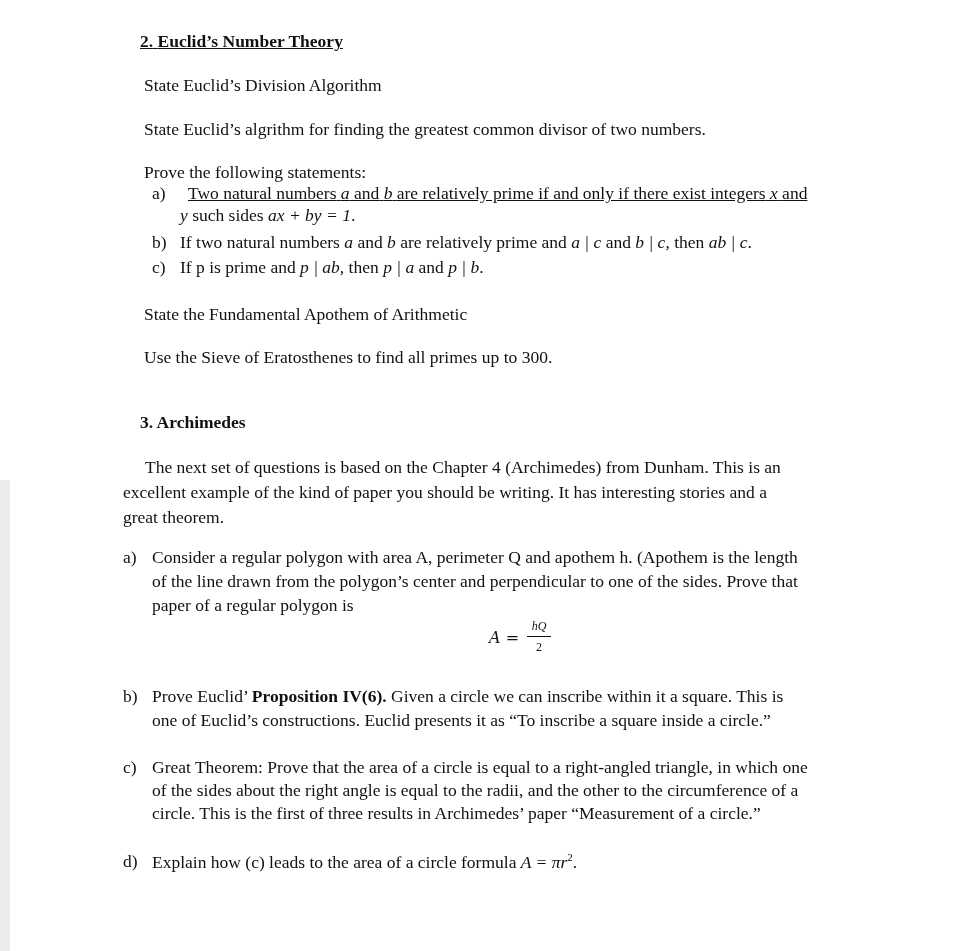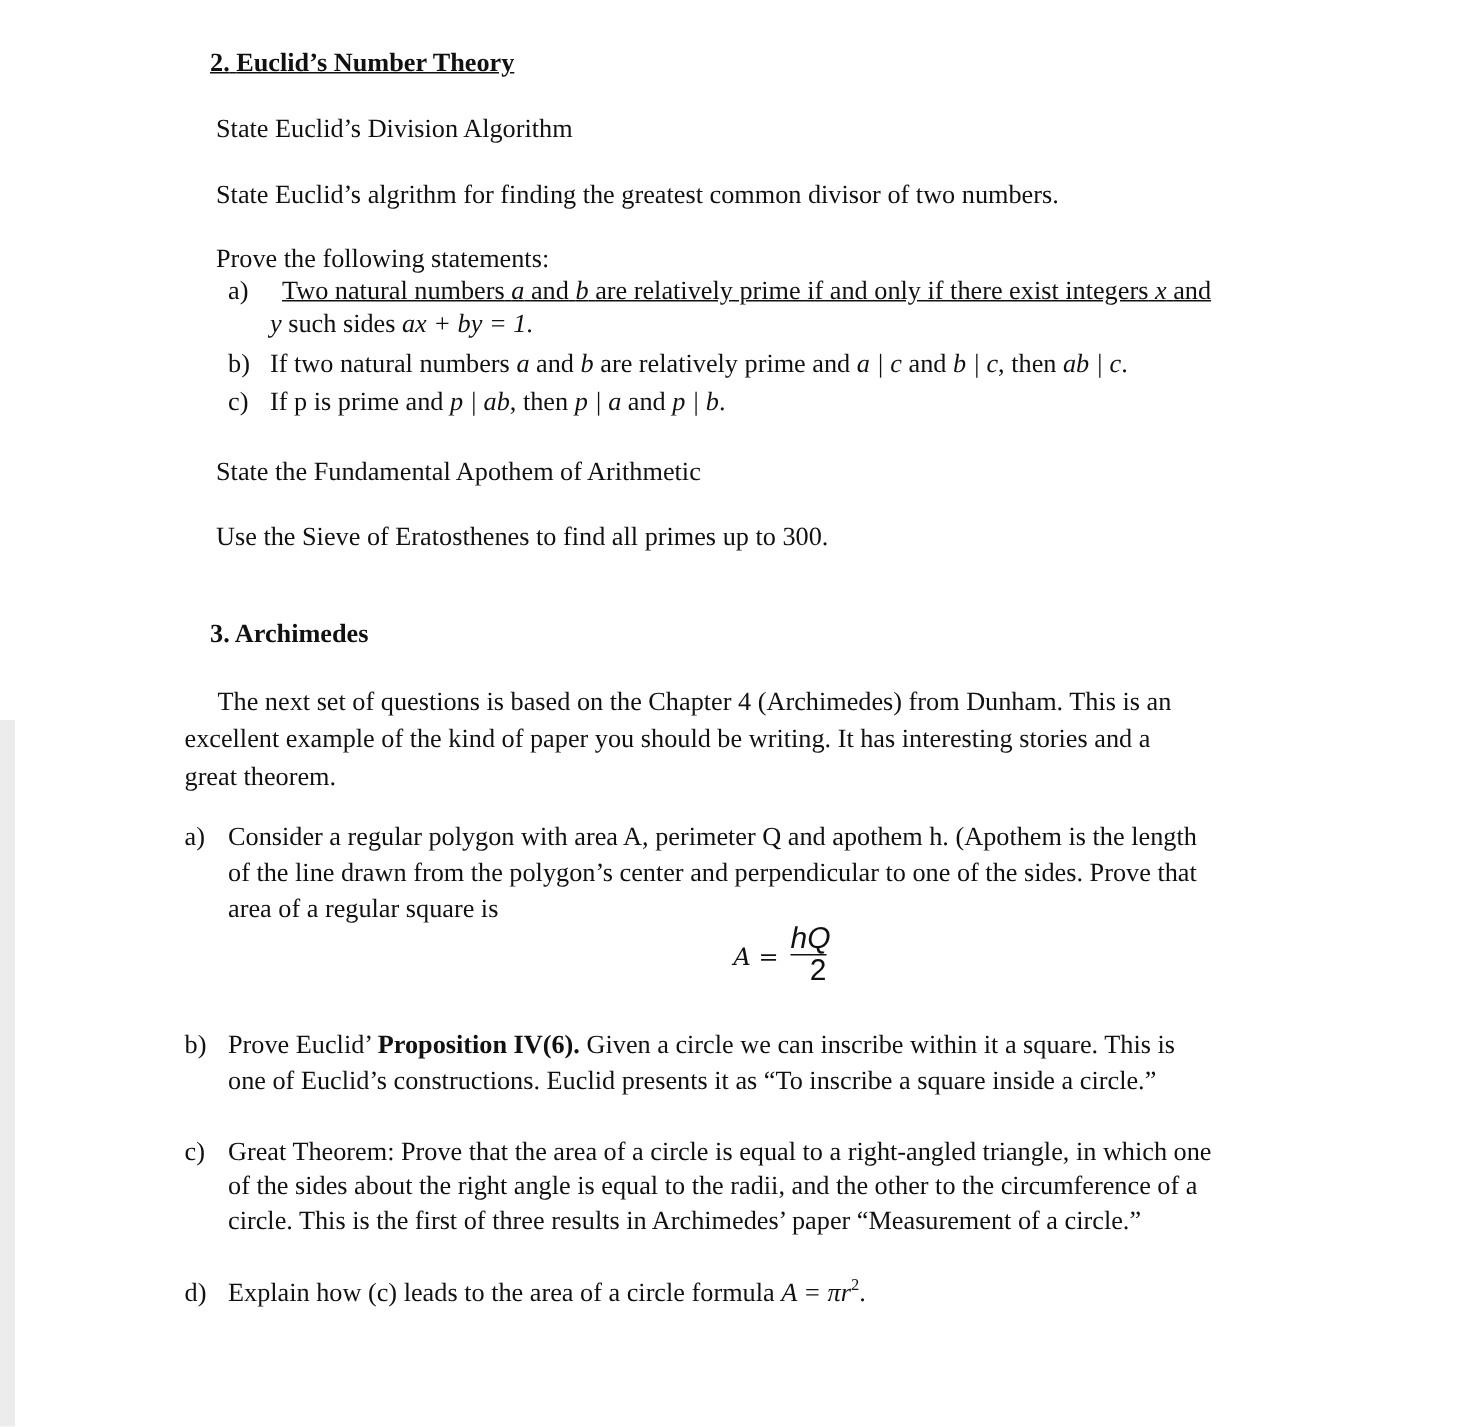--- a/index.html
+++ b/index.html
@@ -54,26 +54,26 @@
   <span>3.</span>
   <span>Archimedes</span>
 </div>
 <div class="abs" style="left:145px;top:457px;">The next set of questions is based on the Chapter 4 (Archimedes) from Dunham. This is an</div>
 <div class="abs" style="left:123px;top:482px;">excellent example of the kind of paper you should be writing. It has interesting stories and a</div>
 <div class="abs" style="left:123px;top:507px;">great theorem.</div>
 
 <div class="abs" style="left:123px;top:547px;">a)</div>
 <div class="abs" style="left:152px;top:547px;">Consider a regular polygon with area A, perimeter Q and apothem h. (Apothem is the length</div>
 <div class="abs" style="left:152px;top:571px;">of the line drawn from the polygon’s center and perpendicular to one of the sides. Prove that</div>
-<div class="abs" style="left:152px;top:595px;">area of a regular square is</div>
+<div class="abs" style="left:152px;top:595px;">paper of a regular polygon is</div>
 
 <div class="abs" style="left:489px;top:628px;font-family:'DejaVu Serif',serif;font-size:16px;">
   <span class="i">A</span> <span>=</span>
 </div>
-<div class="frac" style="left:527px;top:616px;width:24px;text-align:right;font-family:Liberation Sans, sans-serif;font-size:20px;">
+<div class="frac" style="left:527px;top:616px;width:24px;text-align:center;font-family:Liberation Serif, serif;font-size:12px;">
   <div class="i" style="line-height:20px;">hQ</div>
   <div style="border-top:1px solid #111;"></div>
   <div style="line-height:20px;">2</div>
 </div>
 
 <div class="abs" style="left:123px;top:686px;">b)</div>
 <div class="abs" style="left:152px;top:686px;">
   <span>Prove Euclid’ </span><span class="b">Proposition IV(6).</span><span> Given a circle we can inscribe within it a square. This is</span>
 </div>
 <div class="abs" style="left:152px;top:710px;">one of Euclid’s constructions. Euclid presents it as “To inscribe a square inside a circle.”</div>

